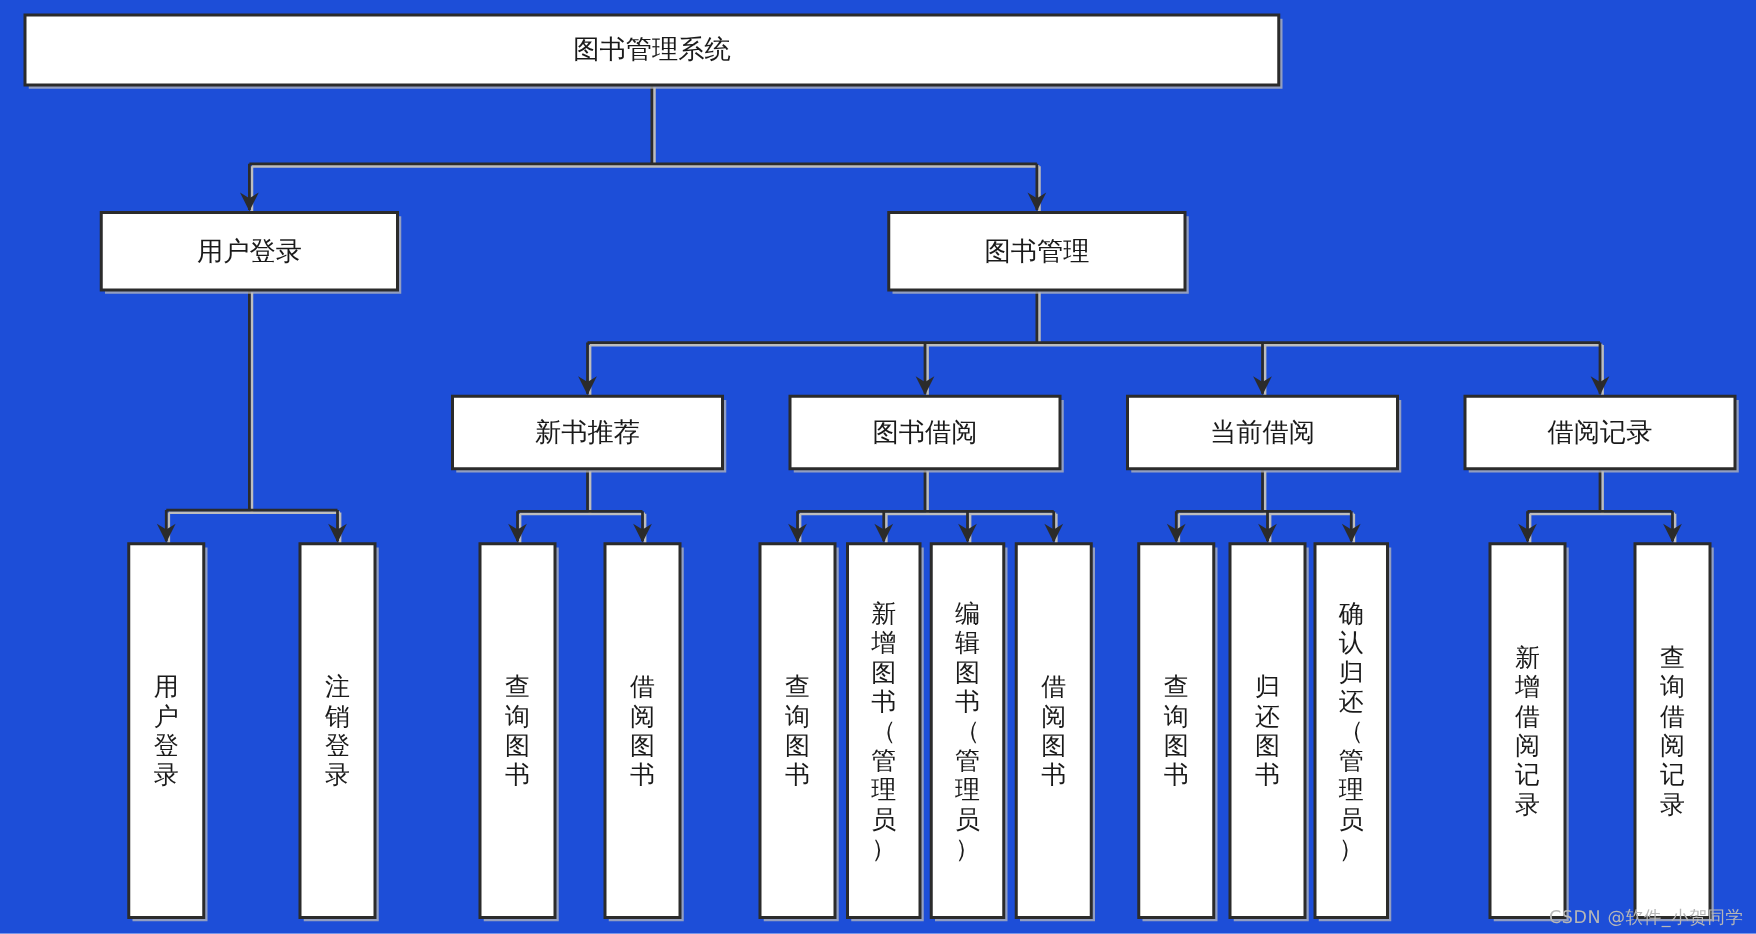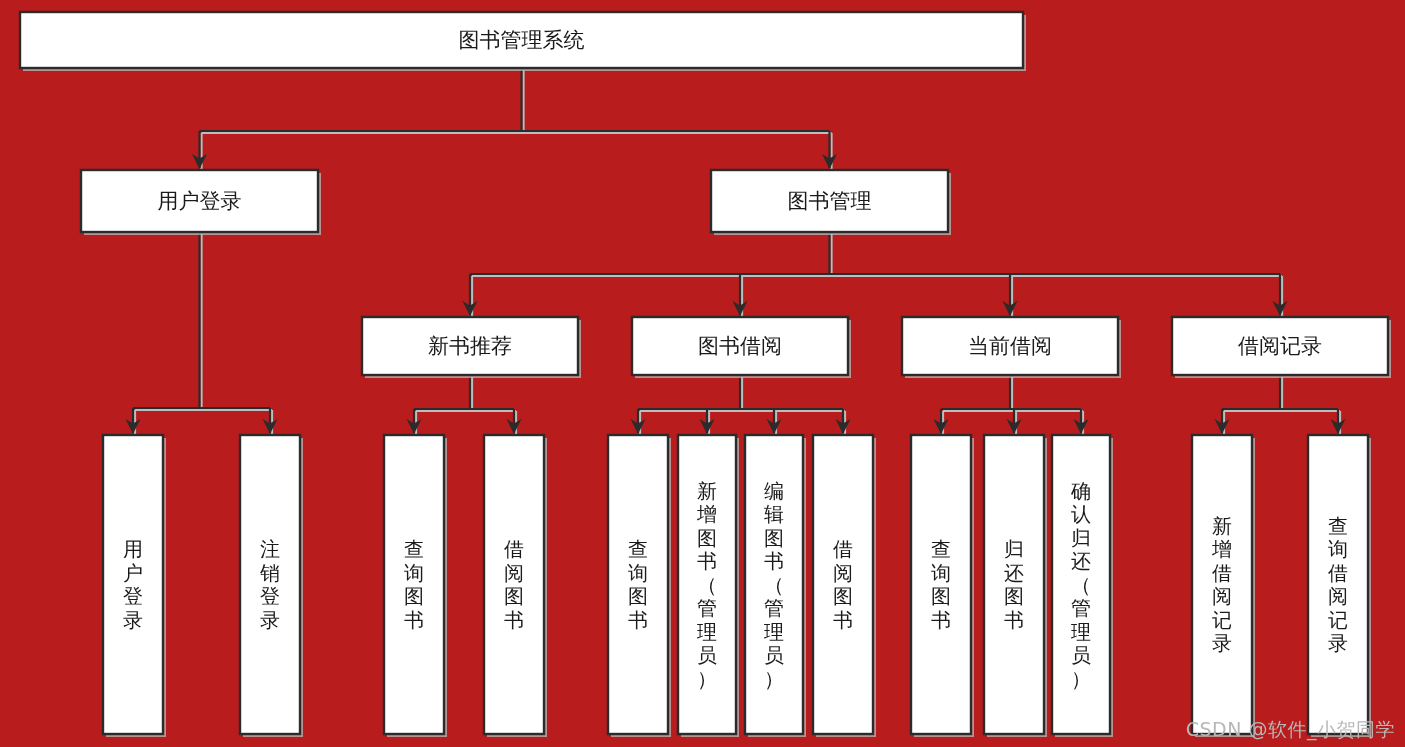--- a/index.html
+++ b/index.html
@@ -1,27 +1,27 @@
 <!DOCTYPE html>
 <html><head>
 <meta charset="utf-8">
 <style>
   html,body{margin:0;padding:0;background:#ffffff;}
   body{font-family:"DejaVu Sans","Liberation Sans",sans-serif;}
-  #stage{position:relative;width:1405px;height:747px;background:#b91c1c;overflow:hidden;}
+  #stage{position:relative;width:1405px;height:747px;background:#1d4ed8;overflow:hidden;}
   svg#diagram{position:absolute;left:0;top:0;width:1405px;height:747px;}
   .node-box{fill:#ffffff;stroke:#2b2b2b;stroke-width:2.4;}
   .node-shadow{fill:#b9b9b9;opacity:.75;}
   .conn{stroke:#2b2b2b;stroke-width:2.2;fill:none;stroke-linecap:butt;}
   .conn-shadow{stroke:#bdbdbd;stroke-width:2.2;fill:none;}
   .arrow-head{fill:#2b2b2b;}
   .node-label{font-family:"DejaVu Sans","Liberation Sans",sans-serif;font-size:21px;fill:#1a1a1a;text-anchor:middle;dominant-baseline:middle;}
   .leaf-label{font-family:"DejaVu Sans","Liberation Sans",sans-serif;font-size:20px;fill:#1a1a1a;text-anchor:middle;}
   .watermark{position:absolute;right:10px;bottom:4px;font-family:"DejaVu Sans","Liberation Sans",sans-serif;
-             font-size:19px;color:#b7b7b7;white-space:nowrap;letter-spacing:.5px;text-align:center;}
+             font-size:14px;color:#b7b7b7;white-space:nowrap;letter-spacing:.5px;text-align:center;}
 </style>
 </head>
 <body>
 
 <div id="stage">
   <svg id="diagram" viewBox="0 0 1405 747" xmlns="http://www.w3.org/2000/svg">
     <g id="connectors">
         <path class="conn-shadow" d="M 521.5 68 L 521.5 131" transform="translate(2,2)"></path>
         <path class="conn" d="M 521.5 68 L 521.5 131"></path>
         <path class="conn-shadow" d="M 199.5 131 L 829.5 131" transform="translate(2,2)"></path>

